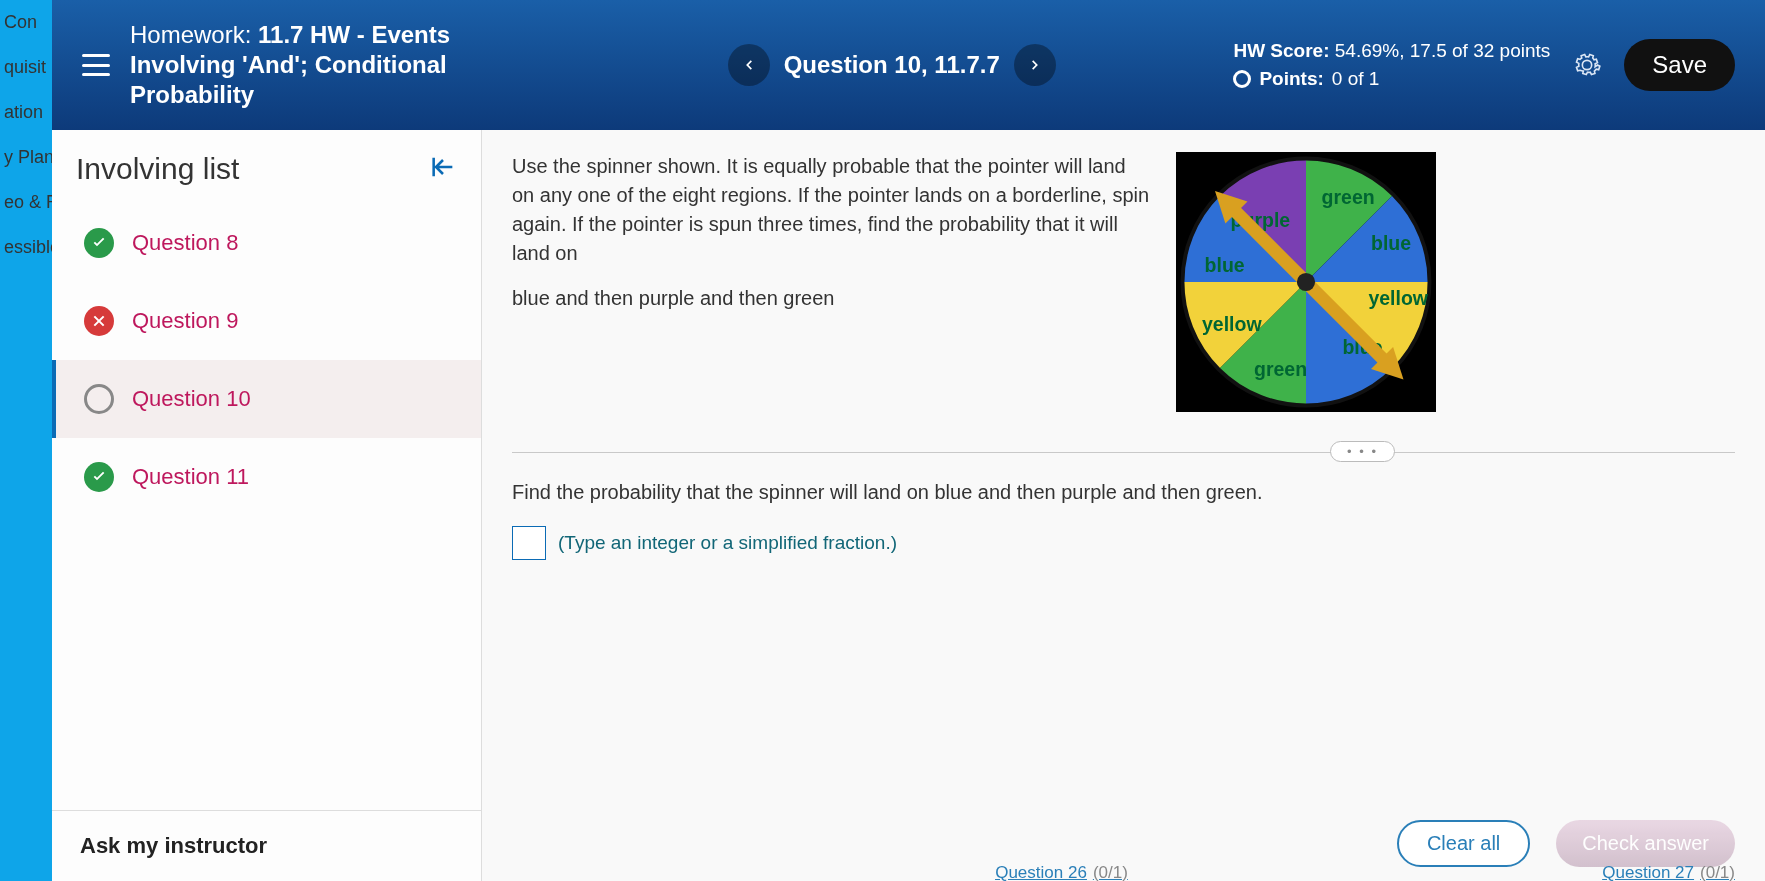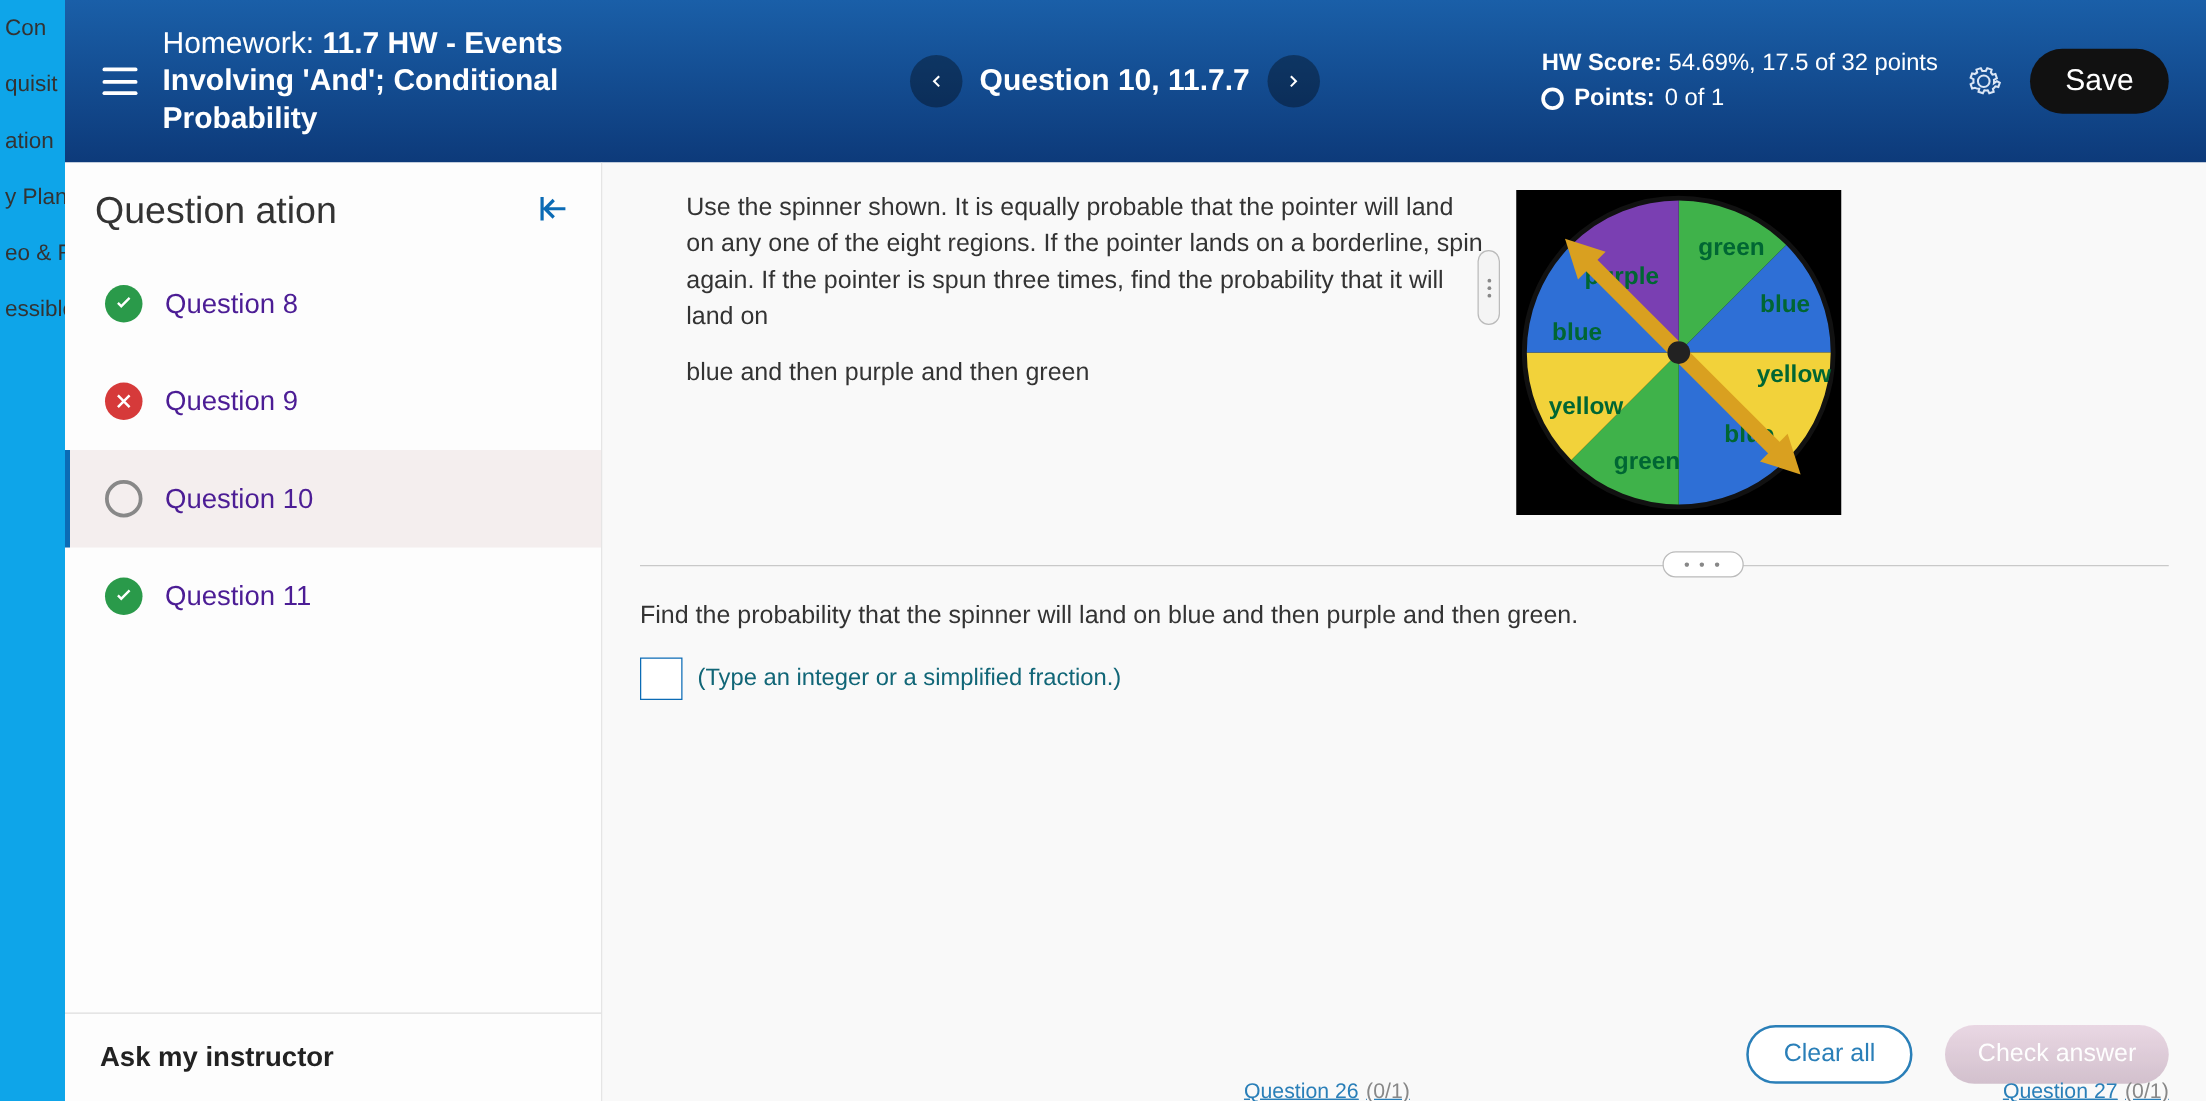--- a/index.html
+++ b/index.html
@@ -32,32 +32,32 @@
 
 .body { display: flex; height: calc(100% - 130px); }
 
 
 .qlist { width: 430px; background: #fdfdfd; border-right: 1px solid #ddd; display: flex; flex-direction: column; }
 .qlist-head { display: flex; align-items: center; justify-content: space-between; padding: 22px 24px 18px 24px; }
 .qlist-head h2 { font-size: 30px; font-weight: 400; color: #333; }
 .collapse-btn { cursor: pointer; }
 .collapse-btn svg { width: 28px; height: 28px; stroke: #0b6bb5; fill: none; stroke-width: 2.2; }
 .qlist-items { flex: 1; overflow: auto; }
-.qrow { display: flex; align-items: center; gap: 18px; padding: 24px 28px; font-size: 22px; color: #4c1d95; cursor: pointer; border-left: 4px solid transparent; }
+.qrow { display: flex; align-items: center; gap: 18px; padding: 24px 28px; font-size: 22px; color: #be185d; cursor: pointer; border-left: 4px solid transparent; }
 .qrow.active { background: #f4eeee; border-left-color: #0b6bb5; }
 .qrow .status { width: 30px; height: 30px; border-radius: 50%; display: flex; align-items: center; justify-content: center; flex-shrink: 0; }
 .qrow .status.correct { background: #2a9a4a; }
 .qrow .status.wrong { background: #d63a3a; }
 .qrow .status.open { border: 3px solid #888; background: transparent; }
 .qrow .status svg { width: 16px; height: 16px; fill: #fff; }
 .ask-row { padding: 22px 28px; font-size: 22px; font-weight: 700; color: #222; border-top: 1px solid #ddd; cursor: pointer; }
 
 
 .content { flex: 1; position: relative; padding: 22px 30px 0 30px; background: #f9f9f9; }
-.prompt { display: flex; gap: 24px; margin-left: 37px; }
+.prompt { display: flex; gap: 24px; }
 .prompt-text { flex: 1; font-size: 20px; color: #333; line-height: 1.45; max-width: 640px; }
 .prompt-text p { margin-bottom: 16px; }
 
 
 .spinner-wrap { width: 260px; height: 260px; background: #000; position: relative; flex-shrink: 0; }
 .spinner-wrap svg { width: 100%; height: 100%; }
 .seg-label { font-size: 15px; fill: #063; font-weight: 600; }
 
 
 .vhandle { position: absolute; left: 700px; top: 70px; width: 18px; height: 60px; border: 1px solid #bbb; border-radius: 10px; background: #f4f4f4; display: flex; flex-direction: column; align-items: center; justify-content: center; gap: 3px; cursor: grab; }
@@ -131,21 +131,21 @@
       <svg viewBox="0 0 24 24">
           <path d="M12 8a4 4 0 100 8 4 4 0 000-8zm9 4l2 1-1 3-2-.5a8 8 0 01-1.7 1.7l.5 2-3 1-1-2a8 8 0 01-2.4 0l-1 2-3-1 .5-2A8 8 0 016 16.5L4 17l-1-3 2-1a8 8 0 010-2.4l-2-1 1-3 2 .5A8 8 0 017.5 6L7 4l3-1 1 2a8 8 0 012.4 0l1-2 3 1-.5 2A8 8 0 0118 7.5l2-.5 1 3-2 1a8 8 0 010 2.4z" fill="none" stroke="#dbe6f5" stroke-width="1.4"></path>
         </svg>
     </div>
     <div class="save-btn">Save</div>
   </div>
 
   <div class="body">
     <div class="qlist">
       <div class="qlist-head">
-        <h2>Question ation</h2>
+        <h2>Involving list</h2>
         <div class="collapse-btn">
           <svg viewBox="0 0 24 24">
               <path d="M4 4v16M20 12H7M12 6l-6 6 6 6"></path>
             </svg>
         </div>
       </div>
       <div class="qlist-items">
         <div class="qrow">
           <div class="status correct">
               <svg viewBox="0 0 24 24">

